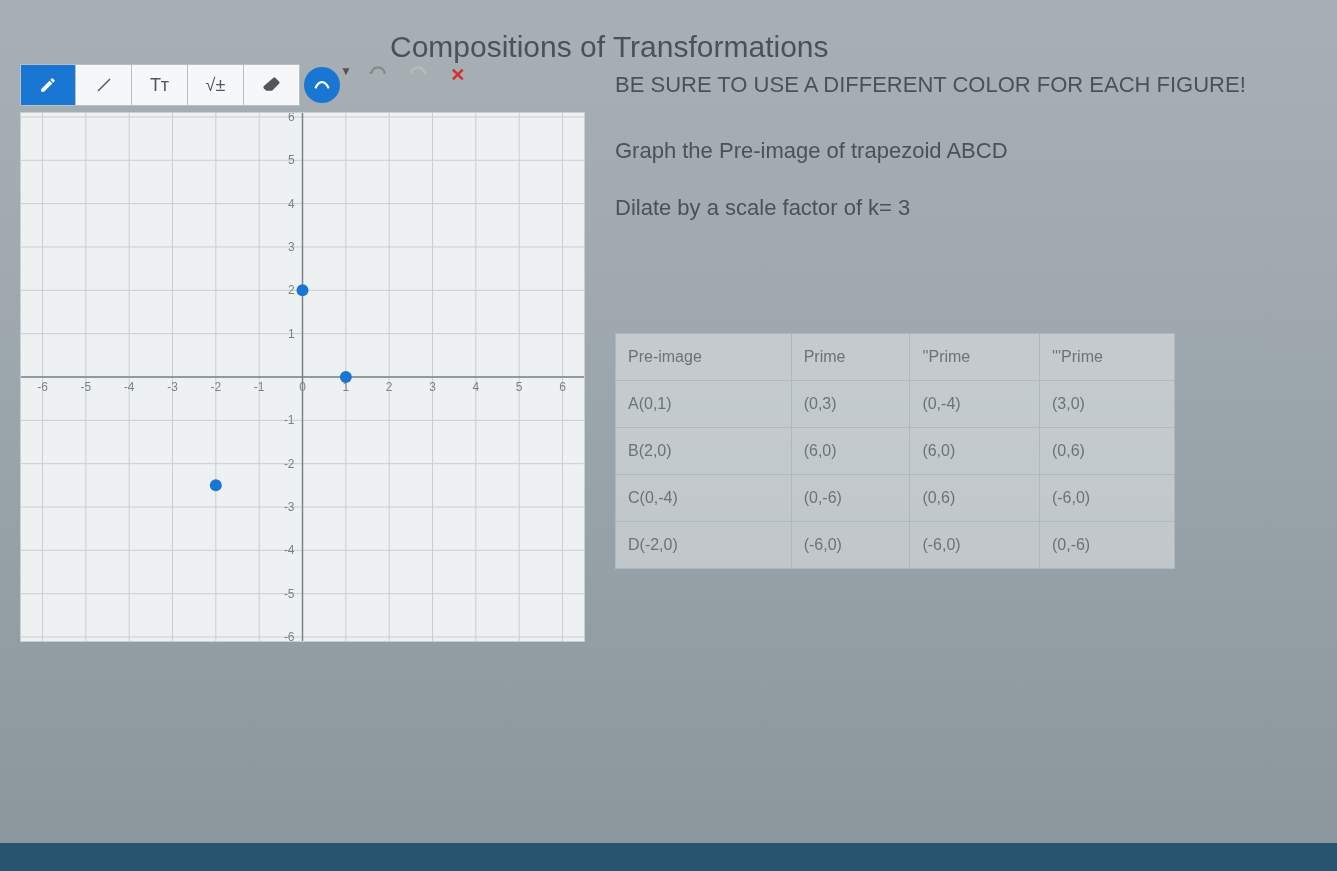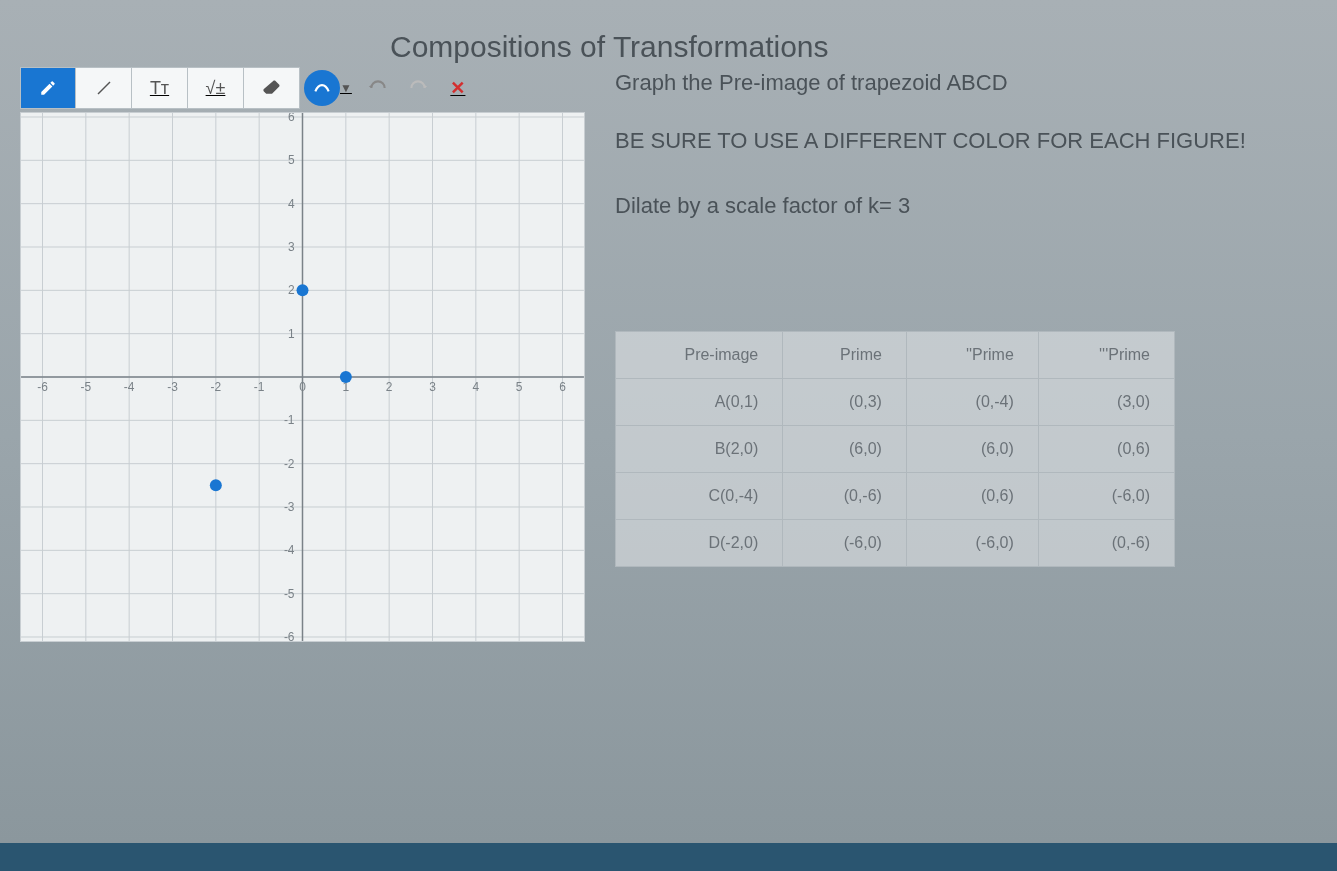--- a/index.html
+++ b/index.html
@@ -10,24 +10,23 @@
     position: relative;
   }
   .content { padding: 30px 20px 0 20px; }
   .title {
     font-size: 30px; color: #4a5258; font-weight: 400;
     margin-left: 370px; 
   }
   .main-row { display: flex; gap: 15px; }
   .left-col { width: 580px; }
   .toolbar {
-    display: flex; align-items: center; gap: 0;
+    display: flex; align-items: flex-start; gap: 0;
     height: 48px; background: transparent;
     margin-bottom: 0;
-    text-decoration: underline;
   }
   .tool-btn {
     width: 56px; height: 42px;
     display: flex; align-items: center; justify-content: center;
     border: 1px solid #b8c0c5; border-left: none;
     background: #f5f7f8; cursor: pointer;
     color: #555; font-size: 18px;
   }
   .tool-btn:first-child { border-left: 1px solid #b8c0c5; }
   .tool-btn.active { background: #1976d2; color: #fff; }
@@ -53,22 +52,22 @@
     color: #4a5258; font-size: 22px; line-height: 1.35;
     margin-bottom: 28px;
   }
   .instr.first { margin-top: 2px; margin-bottom: 36px; }
   .table-wrap { margin-top: 110px; }
   table.coords {
     border-collapse: collapse; width: 560px;
     color: #6b7278; font-size: 16px;
   }
   table.coords th, table.coords td {
-    border: 1px solid #b0b8bd; padding: 14px 24px;
-    text-align: right; font-weight: 400;
+    border: 1px solid #b0b8bd; padding: 14px 12px;
+    text-align: left; font-weight: 400;
     background: rgba(235,238,240,0.5);
   }
   table.coords th { font-weight: 400; font-size: 16px; }
   .footer-bar {
     position: absolute; left: 0; bottom: 0; width: 100%; height: 28px;
     background: #2a5570;
   }
 </style>
 </head>
 <body>
@@ -181,22 +180,22 @@
             <text x="274.5" y="486.5" font-size="12" fill="#7a8288" text-anchor="end">-5</text>
             <text x="274.5" y="530" font-size="12" fill="#7a8288" text-anchor="end">-6</text>
             <circle cx="282.5" cy="178" r="6" fill="#1976d2"></circle>
             <circle cx="326" cy="265" r="6" fill="#1976d2"></circle>
             <circle cx="195.5" cy="373.75" r="6" fill="#1976d2"></circle>
           </svg>
       </div>
     </div>
 
     <div class="right-col">
+      <div class="instr first">BE SURE TO USE A DIFFERENT COLOR FOR EACH FIGURE!</div>
       <div class="instr">Graph the Pre-image of trapezoid ABCD</div>
-      <div class="instr first">BE SURE TO USE A DIFFERENT COLOR FOR EACH FIGURE!</div>
       <div class="instr">Dilate by a scale factor of k= 3</div>
 
       <div class="table-wrap">
         <table class="coords">
           <thead>
             <tr>
               <th>Pre-image</th>
               <th>Prime</th>
               <th>''Prime</th>
               <th>'''Prime</th>

